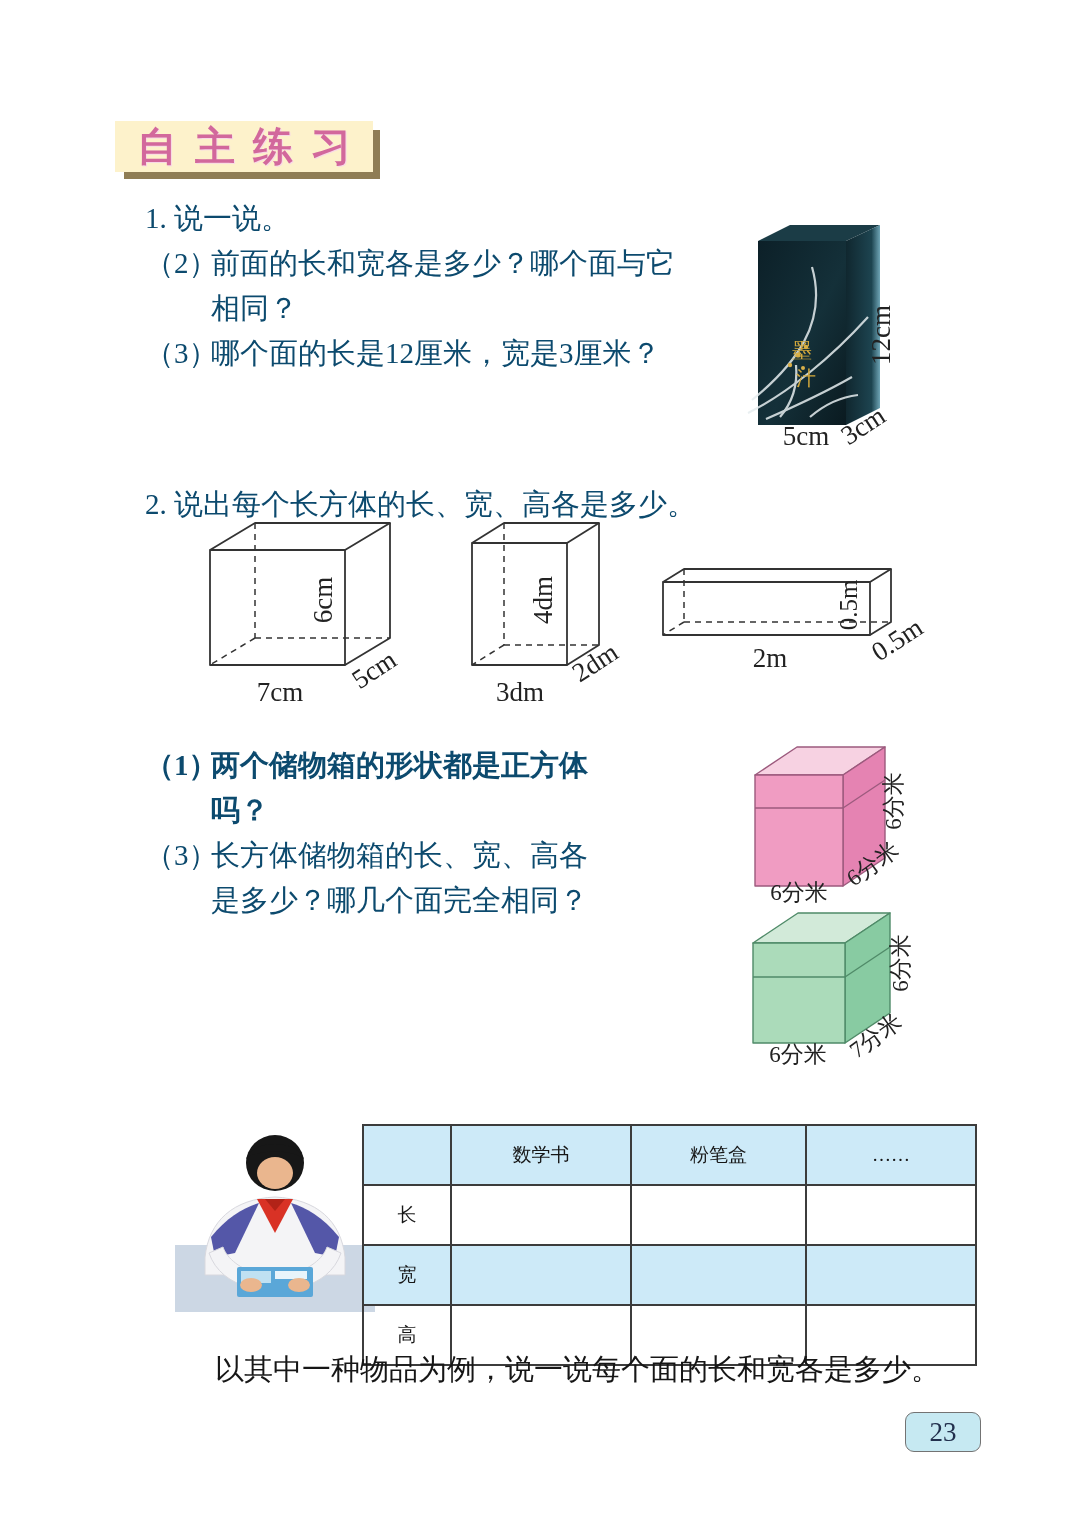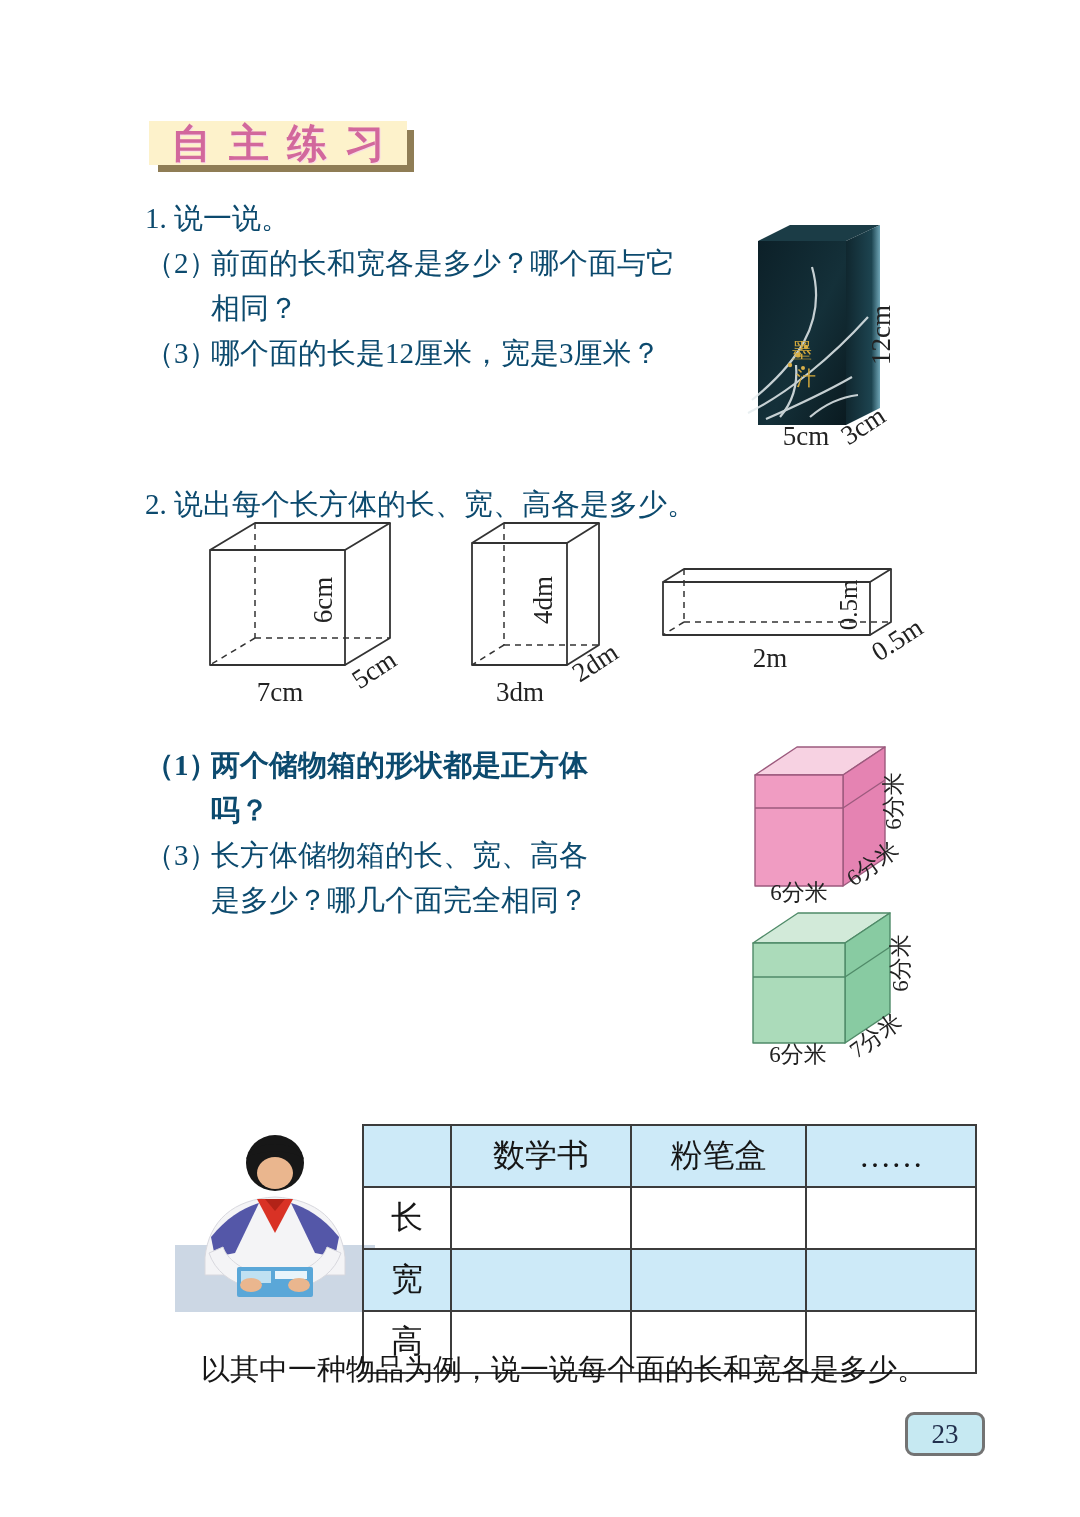--- a/index.html
+++ b/index.html
@@ -4,24 +4,24 @@
 <style>
   html,body{margin:0;padding:0;background:#ffffff;}
   .page{
     position:relative;width:1080px;height:1517px;margin:0 auto;
     background:#ffffff;overflow:hidden;
     font-family:"Liberation Serif","DejaVu Serif",serif;
     color:#1c1c1c;
   }
   
   .badge{
-    position:absolute;left:115px;top:121px;width:258px;height:44px;
+    position:absolute;left:115px;top:121px;width:258px;height:51px;
     background:#fdf2cb;
     box-shadow:8px 8px 0 -1px #8f7d55;
-    display:flex;align-items:center;justify-content:center;margin-left:34px;
+    display:flex;align-items:center;justify-content:center;
   }
   .badge span{
     font-size:40px;font-weight:bold;color:#d2689c;
     letter-spacing:18px;text-indent:18px;
     text-shadow:1px 1px 0 #f8d9e6;
   }
   
   .qblock{position:absolute;font-size:29px;line-height:45px;color:#0c4a6e;}
   .qtitle{white-space:pre;}
   .item{display:block;}
@@ -31,29 +31,29 @@
   
   svg{position:absolute;overflow:visible;}
   .dimlabel{font-family:"Liberation Serif","DejaVu Serif",serif;fill:#222;}
   
   table.measure{
     position:absolute;left:362px;top:1124px;border-collapse:collapse;
     table-layout:fixed;
   }
   table.measure td{
     border:2px solid #3c3c3c;
-    font-size:32px;text-align:center;vertical-align:middle;
-    padding:8px;color:#161616;
+    font-size:19px;text-align:center;vertical-align:middle;
+    padding:16px;color:#161616;
   }
   td.shaded{background:#cdeaf8;}
   
-  .footnote{position:absolute;left:201px;top:1350px;font-size:29px;color:#161616;white-space:pre;}
+  .footnote{position:absolute;left:215px;top:1350px;font-size:29px;color:#161616;white-space:pre;}
   .pagenum{
     position:absolute;left:905px;top:1412px;width:74px;height:38px;
-    background:#c6e9f2;border:3px solid #737373;border-radius:9px;
+    background:#c6e9f2;border:1px solid #737373;border-radius:9px;
     display:flex;align-items:center;justify-content:center;
     font-size:27px;color:#22304d;
   }
 </style>
 </head>
 <body>
 
 <div class="page">
 
   <div class="badge">

